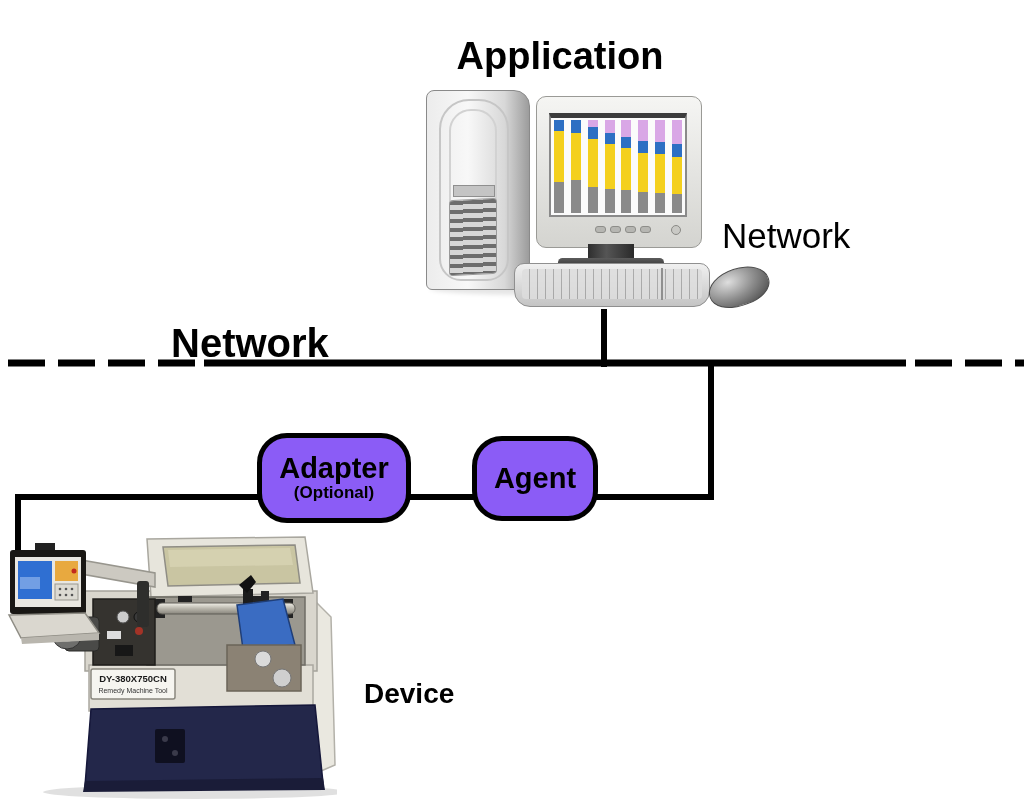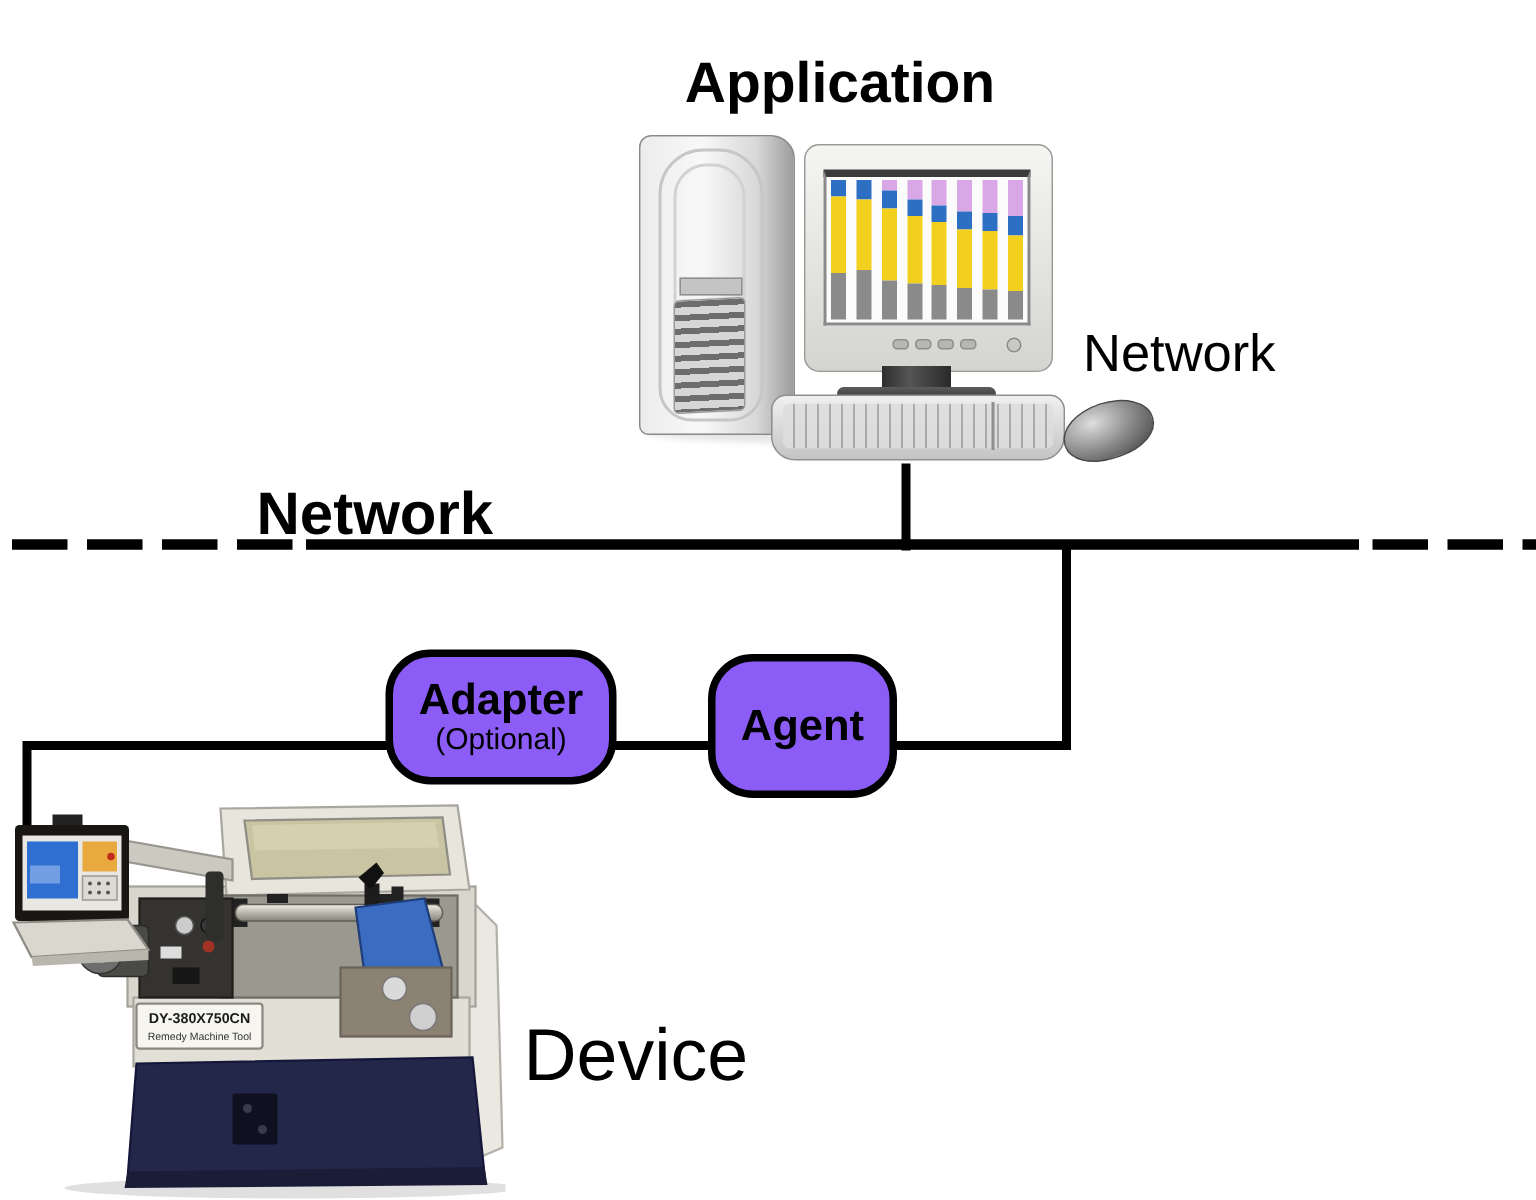--- a/index.html
+++ b/index.html
@@ -6,33 +6,33 @@
   body{width:1024px;height:800px;position:relative;overflow:hidden;
        font-family:"Liberation Sans", sans-serif;color:#000;}
   .abs{position:absolute;}
 
   
   .lbl{position:absolute;white-space:nowrap;line-height:1;margin-top:17px;}
   .lbl-application{left:310px;top:20px;width:500px;text-align:center;
       font-size:38px;font-weight:bold;}
   .lbl-client{left:722px;top:201px;font-size:35px;font-weight:normal;}
   .lbl-network{left:171px;top:306px;font-size:40px;font-weight:bold;}
-  .lbl-device{left:349px;top:663px;font-size:49px;font-weight:normal;}
+  .lbl-device{left:364px;top:663px;font-size:28px;font-weight:bold;}
 
   
   #wires{position:absolute;left:0;top:0;width:1024px;height:800px;}
 
   
   .node-box{position:absolute;background:#8b5cf6;border:5px solid #000;
       border-radius:30px;display:flex;flex-direction:column;
       align-items:center;justify-content:center;box-sizing:border-box;}
   .box-adapter{left:257px;top:433px;width:154px;height:90px;}
-  .box-agent{left:472px;top:436px;width:126px;height:96px;}
+  .box-agent{left:472px;top:436px;width:126px;height:85px;}
   .node-main{font-size:29px;font-weight:bold;line-height:1.05;}
-  .node-sub{font-size:20px;font-weight:normal;line-height:1.1;text-align:center;}
+  .node-sub{font-size:17px;font-weight:bold;line-height:1.1;text-align:center;}
 
   
   .tower{left:426px;top:90px;width:102px;height:198px;
       background:linear-gradient(90deg,#ececec 0%,#f8f8f8 40%,#d8d8d8 76%,#9c9c9c 100%);
       border:1px solid #8a8a8a;border-radius:8px 16px 6px 6px;}
   .tower-panel{left:12px;top:8px;width:66px;height:178px;
       border:2px solid #c6c6c6;border-radius:30px 30px 22px 22px;}
   .tower-oval{left:8px;top:8px;width:44px;height:112px;
       border:2px solid #d2d2d2;border-radius:22px;}
   .tower-drive{left:26px;top:94px;width:40px;height:10px;

